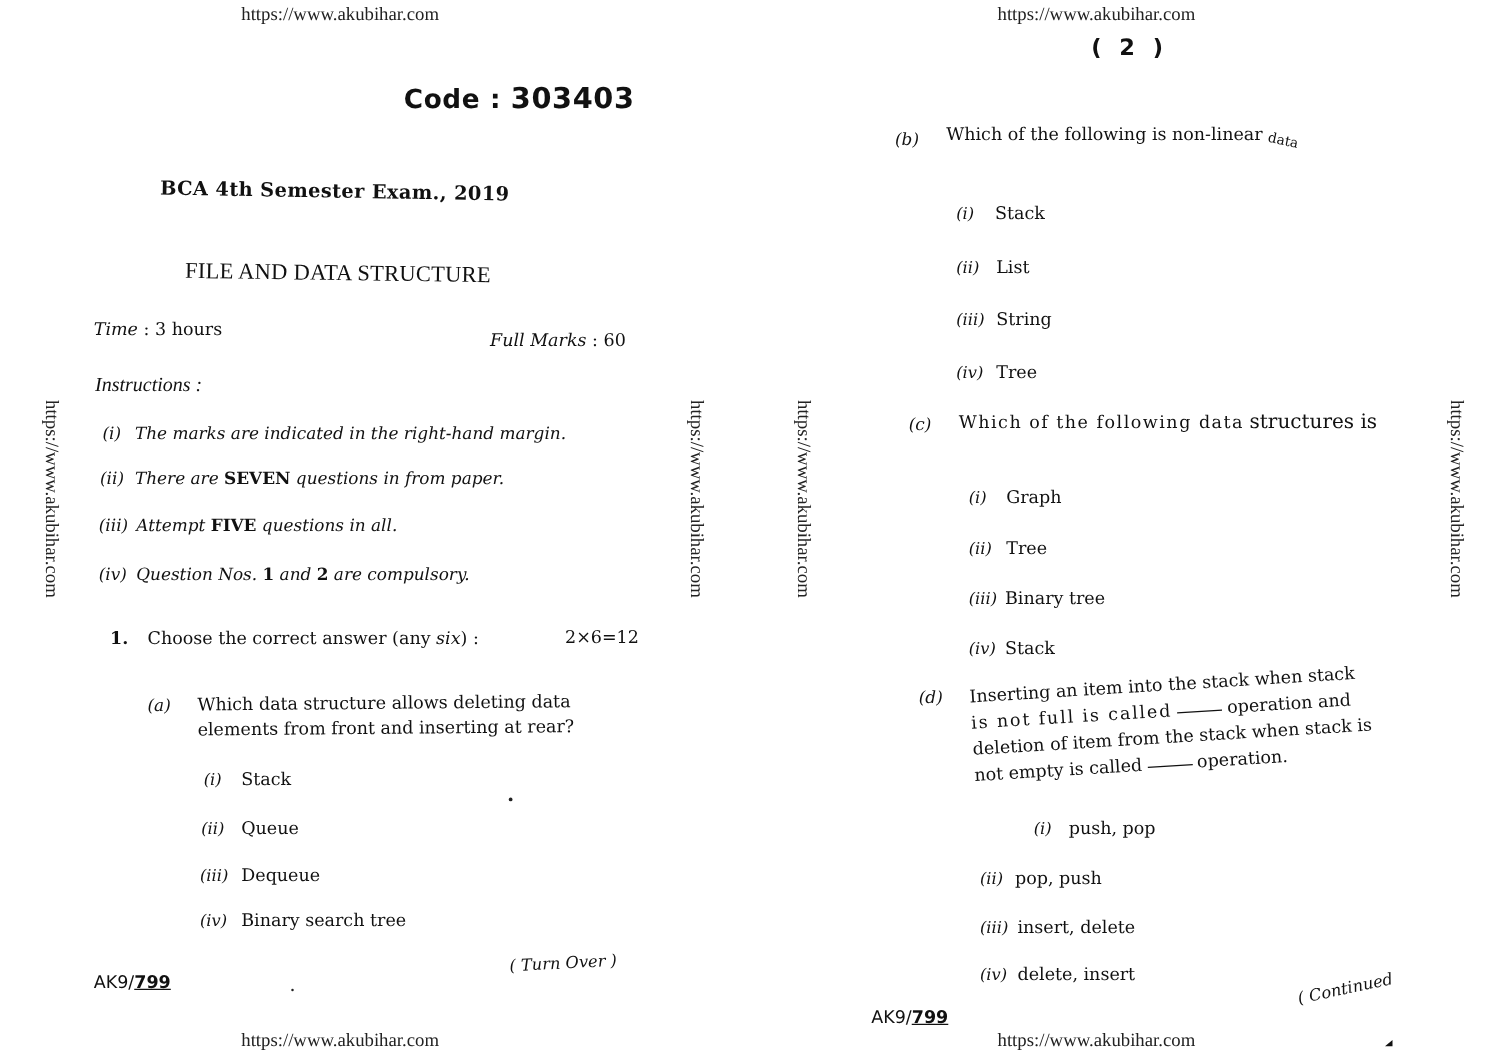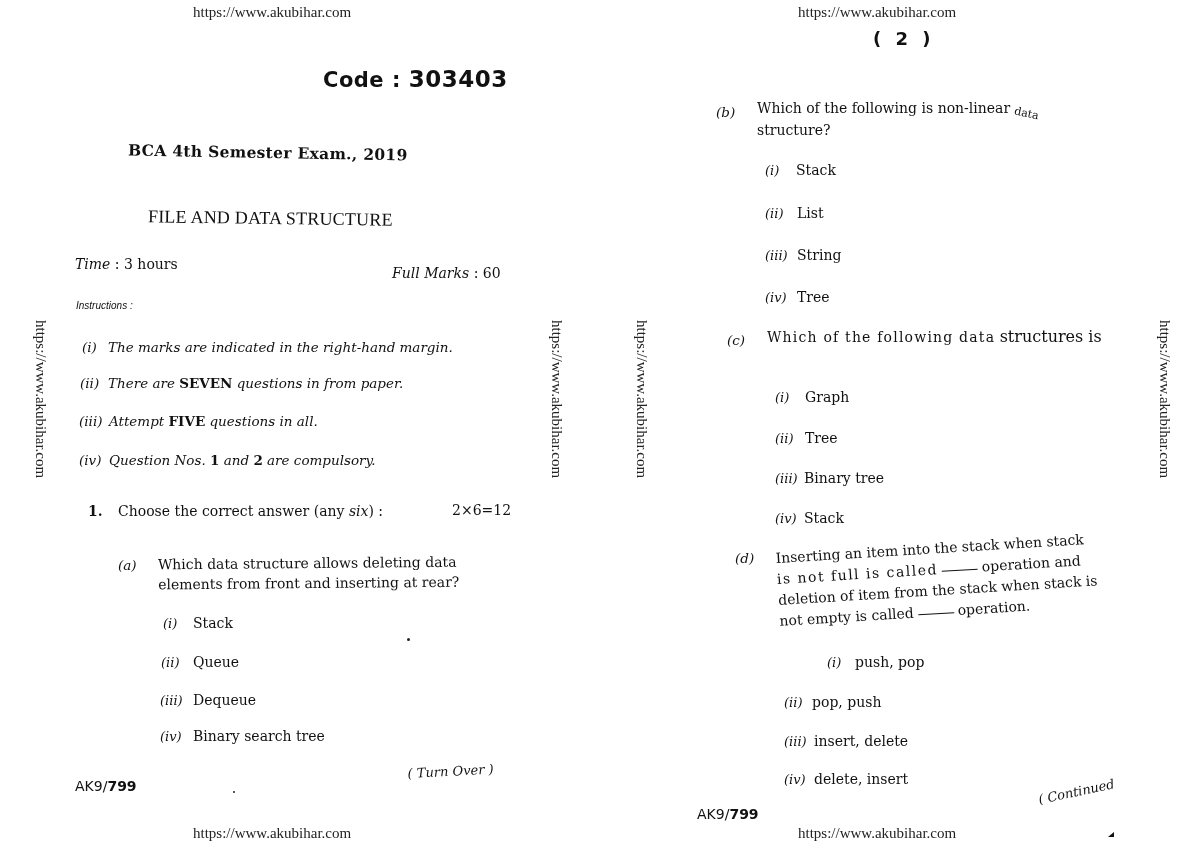--- a/index.html
+++ b/index.html
@@ -45,23 +45,23 @@
       font-family: "Liberation Serif", serif;
       font-size: 18px;
       letter-spacing: 0.2px;
     }
     .meta {
       font-family: "DejaVu Serif", serif;
       font-size: 14px;
     }
     .meta i { font-family: "DejaVu Serif", serif; font-style: italic; }
     .instr-head {
-      font-family: Liberation Sans, sans-serif;
-      font-style: italic;
-      font-size: 10px;
+      font-family: Liberation Serif, serif;
+      font-style: italic;
+      font-size: 16px;
     }
     .instr {
       font-family: "DejaVu Serif", serif;
       font-style: italic;
       font-size: 13.5px;
     }
     .instr b { font-style: normal; font-weight: bold; }
     .q-main {
       font-family: "DejaVu Serif", serif;
       font-size: 14px;
@@ -84,21 +84,21 @@
       display: inline-block;
     }
     .opt-text {
       font-family: "DejaVu Serif", serif;
       font-size: 14px;
     }
     .footer-code {
       font-family: "DejaVu Sans", "Liberation Sans", sans-serif;
       font-size: 14px;
     }
-    .footer-code b { font-weight: bold; }
+    .footer-code b { font-weight: bold; text-decoration: underline; }
     .turn-over {
       font-family: "DejaVu Serif", serif;
       font-style: italic;
       font-size: 13px;
       transform: rotate(-3deg);
       transform-origin: left bottom;
     }
     .continued {
       font-family: "DejaVu Serif", serif;
       font-style: italic;
@@ -207,21 +207,20 @@
   <div class="speck" style="left:407px; top:638px;"></div>
   <div class="speck" style="left:233px; top:791px; width:2px; height:2px;"></div>
 </div>
 
 <div>
   <div class="abs page-num" style="left:873px; top:28px;">( 2 )</div>
 
   <div class="abs q-label" style="left:716px; top:104px;">(b)</div>
   <div class="abs q-text" style="left:757px; top:98px;">
     <div><span>Which of the following is non-linear</span> <span class="curve-small" style="display:inline-block;transform:rotate(12deg) translateY(4px);">data</span></div>
-    <div>structure?</div>
   </div>
 
   <div class="abs" style="left:765px; top:160px;">
     <span class="opt-label" style="width:31px;">(i)</span><span class="opt-text">Stack</span>
   </div>
   <div class="abs" style="left:765px; top:203px;">
     <span class="opt-label" style="width:32px;">(ii)</span><span class="opt-text">List</span>
   </div>
   <div class="abs" style="left:765px; top:245px;">
     <span class="opt-label" style="width:32px;">(iii)</span><span class="opt-text">String</span>

